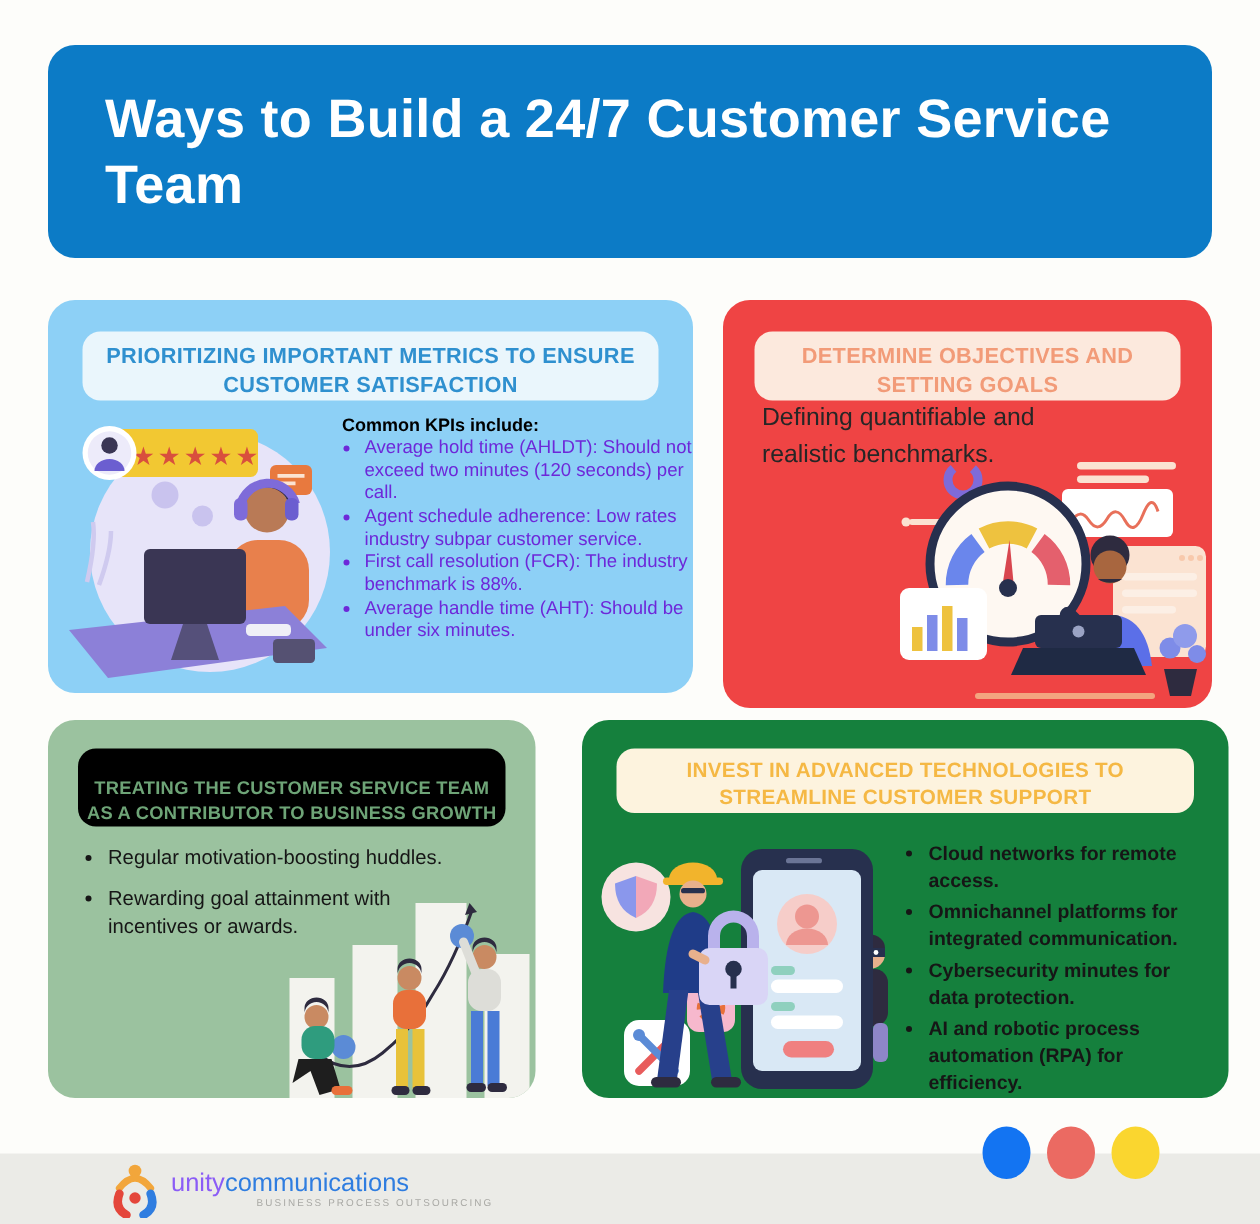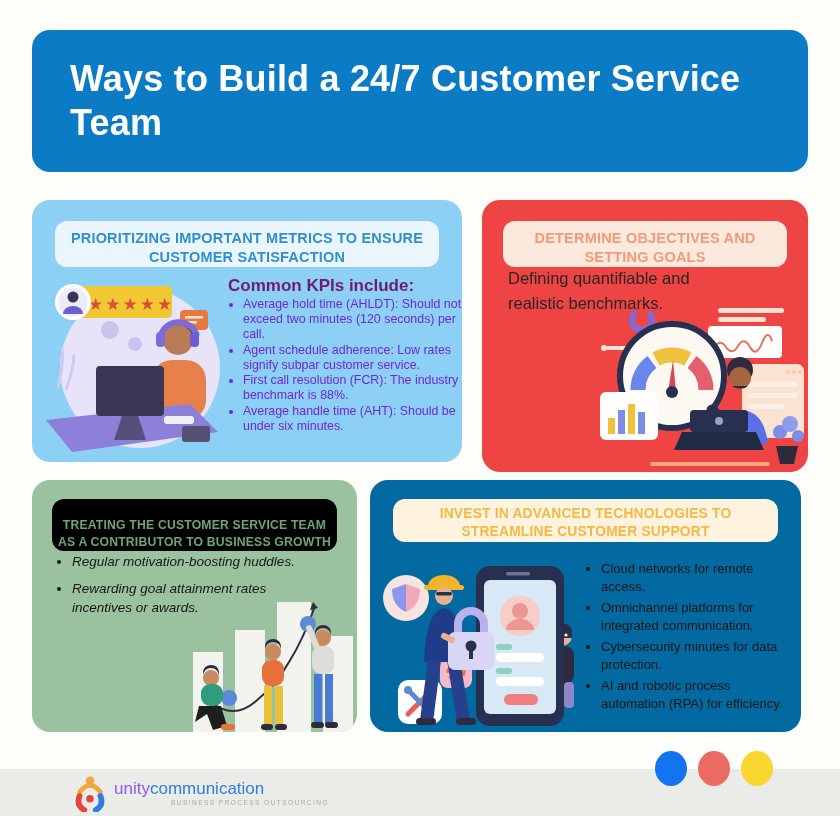--- a/index.html
+++ b/index.html
@@ -8,47 +8,47 @@
 
   
   .hero{position:absolute;left:32px;top:30px;width:776px;height:142px;background:#0C7BC6;border-radius:18px;display:flex;align-items:center;justify-content:center;}
   .hero h1{margin:0;width:700px;color:#FFFFFF;font-size:36px;line-height:1.22;font-weight:800;letter-spacing:.2px;}
 
   
   .card{position:absolute;border-radius:18px;overflow:hidden;}
   .card-blue  {left:32px; top:200px;width:430px;height:262px;background:#8DD0F6;}
   .card-salmon{left:482px;top:200px;width:326px;height:272px;background:#ef4444;}
   .card-green {left:32px; top:480px;width:325px;height:252px;background:#9BC29F;}
-  .card-yellow{left:370px;top:480px;width:431px;height:252px;background:#0369a1;}
+  .card-yellow{left:388px;top:480px;width:431px;height:252px;background:#15803d;}
 
   .pill{position:absolute;border-radius:12px;display:flex;align-items:flex-end;justify-content:center;text-align:center;}
   .pill h2{margin:0;font-weight:700;letter-spacing:.2px;text-transform:uppercase;}
   .pill-blue  {left:23px;top:21px;width:384px;height:46px;background:#EAF6FC;}
   .pill-blue h2{color:#2F90CF;font-size:14.5px;line-height:1.32;width:370px;}
   .pill-salmon{left:21px;top:21px;width:284px;height:46px;background:#FCE9DD;}
   .pill-salmon h2{color:#F29B78;font-size:14.5px;line-height:1.32;width:260px;}
   .pill-green {left:20px;top:19px;width:285px;height:52px;background:#000000;}
   .pill-green h2{color:#6EA477;font-size:12.2px;line-height:1.38;width:276px;}
   .pill-ylw   {left:23px;top:19px;width:385px;height:43px;background:#FDF3DE;}
   .pill-ylw h2{color:#F5B844;font-size:13.8px;line-height:1.35;width:370px;}
 
   .body-text{color:#1E1E1E;}
   .kpi-col{position:absolute;left:196px;top:76px;width:240px;}
-  .kpi-col .intro{margin:0 0 1px 0;font-weight:700;font-size:17px;color:#701a75;}
+  .kpi-col .intro{margin:0 0 1px 0;font-weight:700;font-size:12px;color:#000000;}
   .kpi-col ul{margin:0;padding-left:15px;}
   .kpi-col li{font-size:12.4px;line-height:1.2;margin-bottom:1px;color:#6d28d9;}
 
   .goal-text{position:absolute;left:26px;top:66px;width:230px;font-size:16.5px;line-height:1.5;color:#262626;}
 
-  .green-col{position:absolute;left:24px;top:72px;width:250px;font-style:italic;}
+  .green-col{position:absolute;left:24px;top:82px;width:250px;}
   .green-col ul{margin:0;padding-left:16px;}
   .green-col li{font-size:13.5px;line-height:1.45;margin-bottom:7px;color:#161616;}
 
   .tech-col{position:absolute;left:216px;top:80px;width:206px;}
-  .tech-col ul{margin:0;padding-left:15px;}
+  .tech-col ul{margin:0;padding-left:15px;font-weight:bold;}
   .tech-col li{font-size:13px;line-height:1.38;margin-bottom:3px;color:#161616;}
 
   .illus{position:absolute;}
   .illus-agent{left:8px;top:68px;width:185px;height:188px;}
   .illus-gauge{right:0;bottom:0;width:218px;height:168px;}
   .illus-growth{right:2px;bottom:0;width:178px;height:142px;}
   .illus-security{left:8px;bottom:2px;width:200px;height:190px;}
 
   
   .footer-bar{position:absolute;left:0;top:769px;width:840px;height:47px;background:#EBEBE7;}
@@ -102,21 +102,21 @@
         <circle cx="33" cy="34" r="18" fill="#FFFFFF"></circle>
         <circle cx="33" cy="34" r="14.5" fill="#EDEBFA"></circle>
         <circle cx="33" cy="29" r="5.5" fill="#3A3654"></circle>
         <path d="M23,46 a10,8 0 0 1 20,0 z" fill="#6B5ED0"></path>
       </svg>
     </div>
     <div class="kpi-col body-text">
       <p class="intro">Common KPIs include:</p>
       <ul>
         <li>Average hold time (AHLDT): Should not exceed two minutes (120 seconds) per call.</li>
-        <li>Agent schedule adherence: Low rates signify subpar customer service.</li>
+        <li>Agent schedule adherence: Low rates industry subpar customer service.</li>
         <li>First call resolution (FCR): The industry benchmark is 88%.</li>
         <li>Average handle time (AHT): Should be under six minutes.</li>
       </ul>
     </div>
   </section>
 
   <section class="card card-salmon">
     <div class="pill pill-salmon">
       <h2>DETERMINE OBJECTIVES AND SETTING GOALS</h2>
     </div>
@@ -165,21 +165,21 @@
     </div>
   </section>
 
   <section class="card card-green">
     <div class="pill pill-green">
       <h2>TREATING THE CUSTOMER SERVICE TEAM AS A CONTRIBUTOR TO BUSINESS GROWTH</h2>
     </div>
     <div class="green-col body-text">
       <ul>
         <li>Regular motivation-boosting huddles.</li>
-        <li>Rewarding goal attainment rates incentives or awards.</li>
+        <li>Rewarding goal attainment with incentives or awards.</li>
       </ul>
     </div>
     <div class="illus illus-growth">
       <svg viewBox="0 0 178 142" width="178" height="142">
         <rect x="16" y="62" width="30" height="80" fill="#F3F3EE"></rect>
         <rect x="58" y="40" width="30" height="102" fill="#F3F3EE"></rect>
         <rect x="100" y="12" width="34" height="130" fill="#F3F3EE"></rect>
         <rect x="146" y="46" width="30" height="96" fill="#F3F3EE"></rect>
         <path d="M34,112 q22,18 44,0 t34,-40 q14,-22 26,-56" stroke="#2E2B3F" stroke-width="2" fill="none"></path>
         <polygon points="136,12 141,18 133,20" fill="#2E2B3F"></polygon>
@@ -279,21 +279,21 @@
   <div class="footer-bar"></div>
   <div class="logo">
     <svg viewBox="0 0 36 40" width="34" height="38">
       <circle cx="18" cy="7" r="4.5" fill="#F2A63B"></circle>
       <path d="M7,19 q11,-14 22,0" stroke="#F2A63B" stroke-width="5" fill="none" stroke-linecap="round"></path>
       <path d="M7,23 q-4,10 5,15" stroke="#E4463B" stroke-width="6" fill="none" stroke-linecap="round"></path>
       <path d="M29,23 q4,10 -5,15" stroke="#2F7DE0" stroke-width="6" fill="none" stroke-linecap="round"></path>
       <circle cx="18" cy="26" r="4" fill="#E4463B"></circle>
     </svg>
     <div class="logo-text">
-      <div class="brand"><span class="b1">unity</span><span class="b2">communication</span></div>
+      <div class="brand"><span class="b1">unity</span><span class="b2">communications</span></div>
       <div class="tagline">BUSINESS PROCESS OUTSOURCING</div>
     </div>
   </div>
   <div class="dot dot-blue"></div>
   <div class="dot dot-red"></div>
   <div class="dot dot-yellow"></div>
 
 </div>
 
 </body></html>

